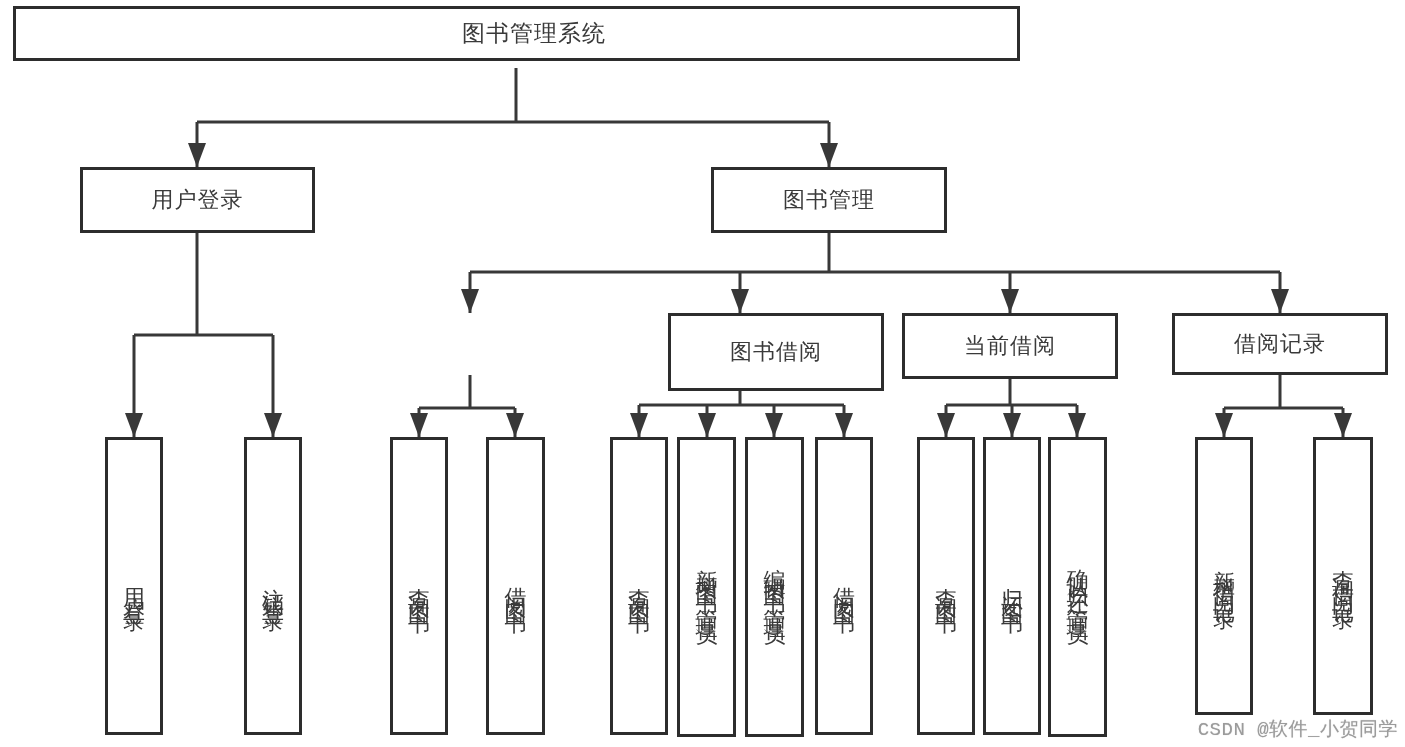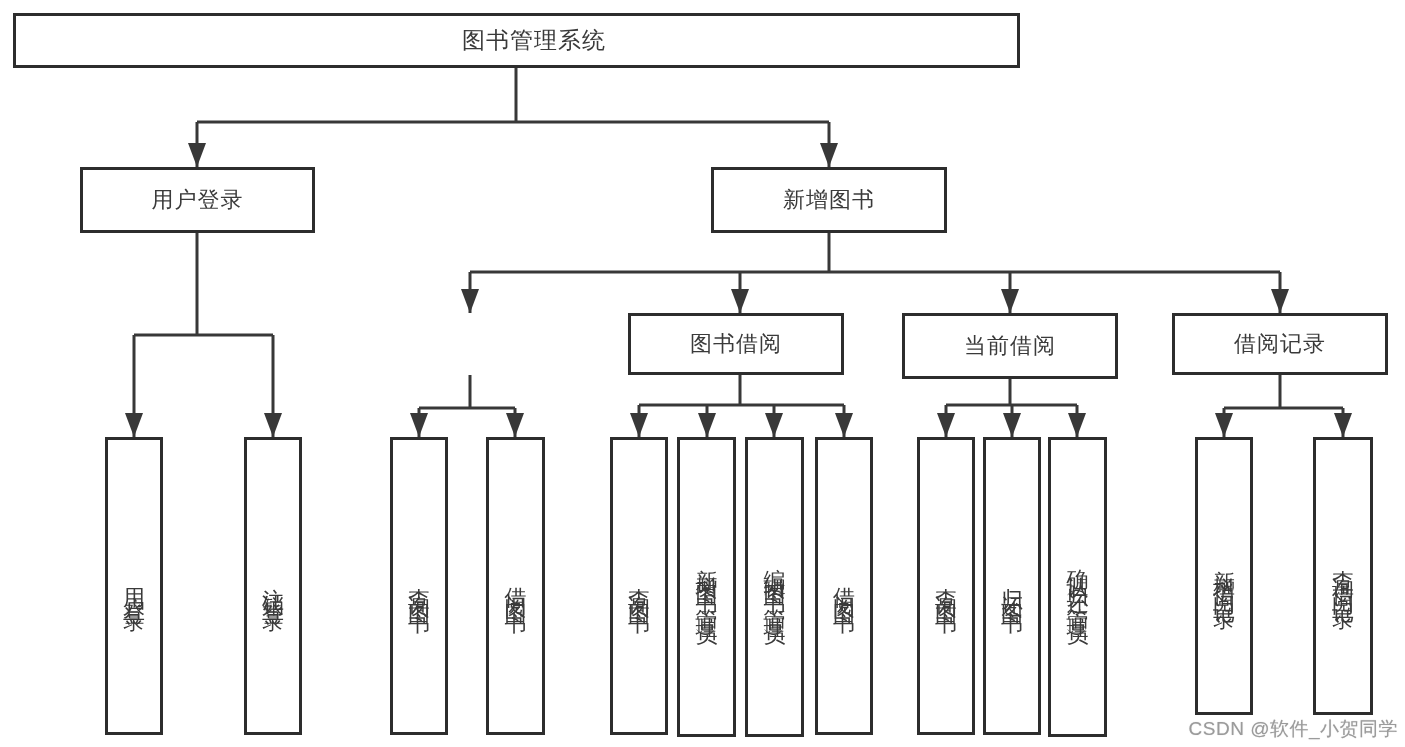--- a/index.html
+++ b/index.html
@@ -17,20 +17,21 @@
   .hbox { letter-spacing:1px; }
   .root { font-size:23px; }
   .vbox {
     writing-mode:vertical-rl; text-orientation:mixed;
     letter-spacing:8px; line-height:1; font-size:22px;
   }
   .watermark {
     position:absolute; right:7px; bottom:5px;
     color:#9b9b9b; font-size:19px; letter-spacing:0.5px;
     text-shadow:0 0 1px #c9c9c9;
+    font-family:Liberation Mono, monospace;
   }
 </style>
 </head>
 <body>
 
 <div class="canvas">
 
   <svg class="wires" viewBox="0 0 1405 747" xmlns="http://www.w3.org/2000/svg">
     <path d="M516 68 V122 M197 122 H829 M197 122 V167 M829 122 V167" stroke="#383838" stroke-width="3" fill="none"></path>
     <path d="M829 233 V272 M470 272 H1280 M470 272 V313 M740 272 V313 M1010 272 V313 M1280 272 V313" stroke="#383838" stroke-width="3" fill="none"></path>
@@ -55,26 +56,26 @@
       <polygon points="765,413 783,413 774,437"></polygon>
       <polygon points="835,413 853,413 844,437"></polygon>
       <polygon points="937,413 955,413 946,437"></polygon>
       <polygon points="1003,413 1021,413 1012,437"></polygon>
       <polygon points="1068,413 1086,413 1077,437"></polygon>
       <polygon points="1215,413 1233,413 1224,437"></polygon>
       <polygon points="1334,413 1352,413 1343,437"></polygon>
     </g>
   </svg>
 
-  <div class="box hbox root" style="left:13px; top:13px; width:1007px; height:55px;padding-left:35px;">图书管理系统</div>
+  <div class="box hbox root" style="left:13px; top:6px; width:1007px; height:55px;padding-left:35px;">图书管理系统</div>
 
   <div class="box hbox" style="left:80px; top:167px; width:235px; height:66px;">用户登录</div>
-  <div class="box hbox" style="left:711px; top:167px; width:236px; height:66px;">新增图书</div>
+  <div class="box hbox" style="left:711px; top:167px; width:236px; height:66px;">图书管理</div>
 
-  <div class="box hbox" style="left:628px; top:313px; width:216px; height:62px;font-family:Liberation Serif, serif;">图书借阅</div>
+  <div class="box hbox" style="left:668px; top:313px; width:216px; height:78px;font-family:Liberation Serif, serif;">图书借阅</div>
   <div class="box hbox" style="left:902px; top:313px; width:216px; height:66px;">当前借阅</div>
   <div class="box hbox" style="left:1172px; top:313px; width:216px; height:62px;">借阅记录</div>
 
   <div class="box vbox" style="left:105px; top:437px; width:58px; height:298px;">用户登录</div>
   <div class="box vbox" style="left:244px; top:437px; width:58px; height:298px;">注销登录</div>
 
   <div class="box vbox" style="left:390px; top:437px; width:58px; height:298px;">查询图书</div>
   <div class="box vbox" style="left:486px; top:437px; width:59px; height:298px;">借阅图书</div>
 
   <div class="box vbox" style="left:610px; top:437px; width:58px; height:298px;">查询图书</div>

